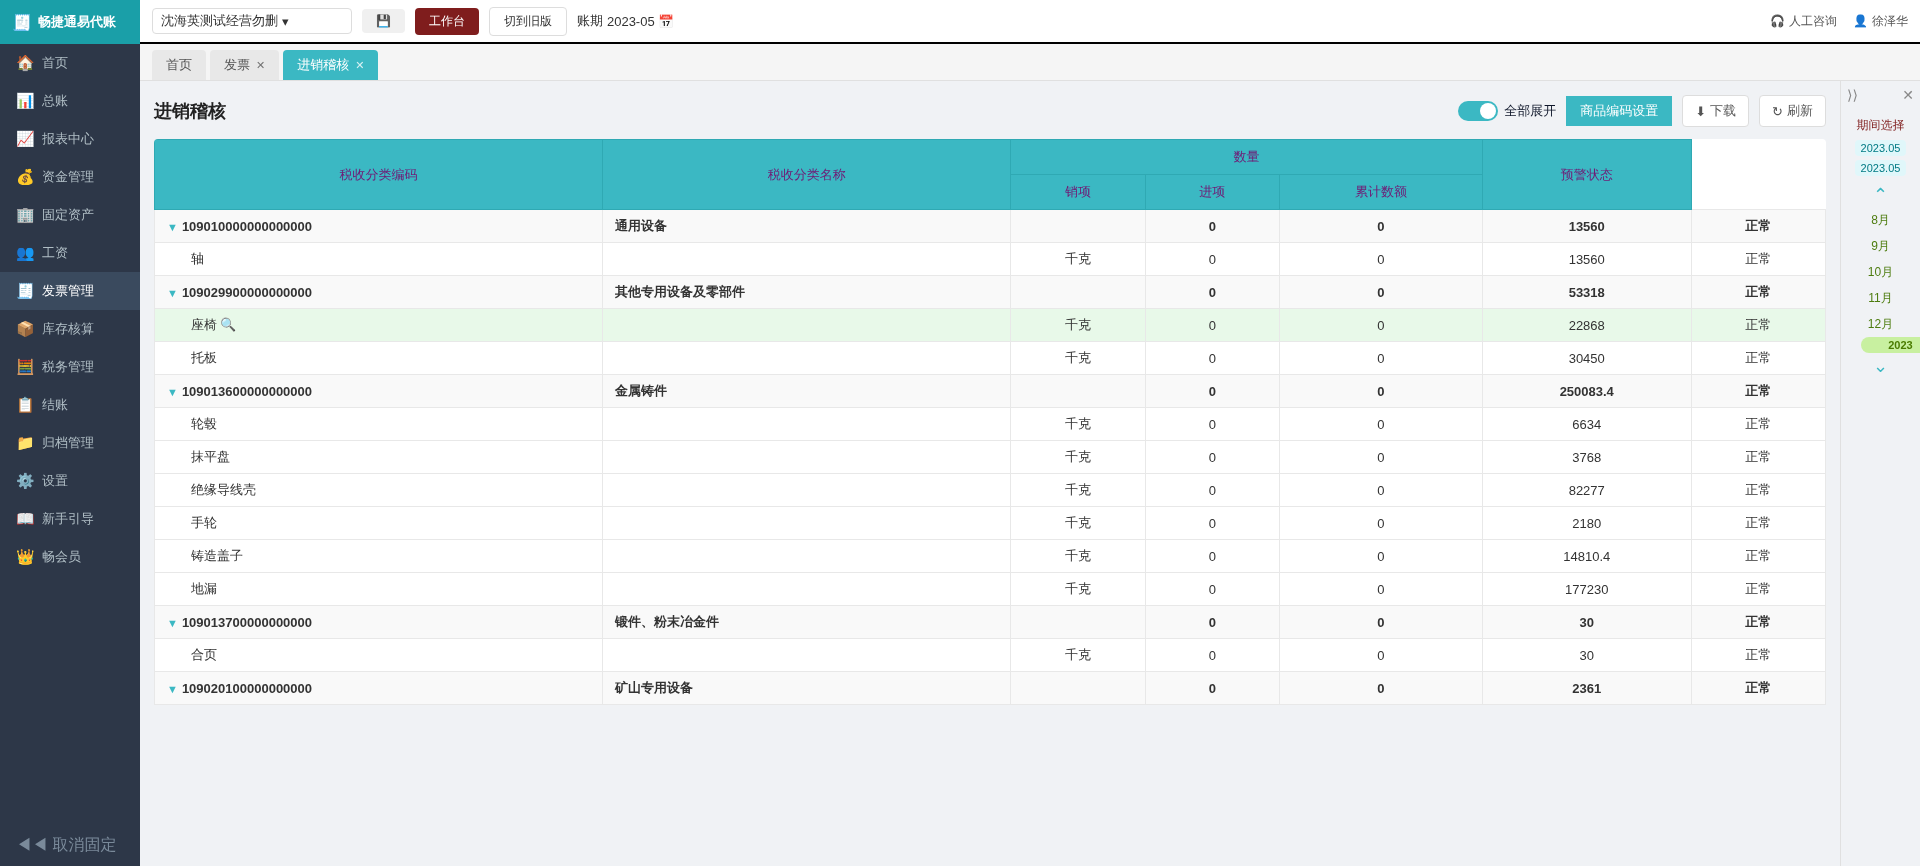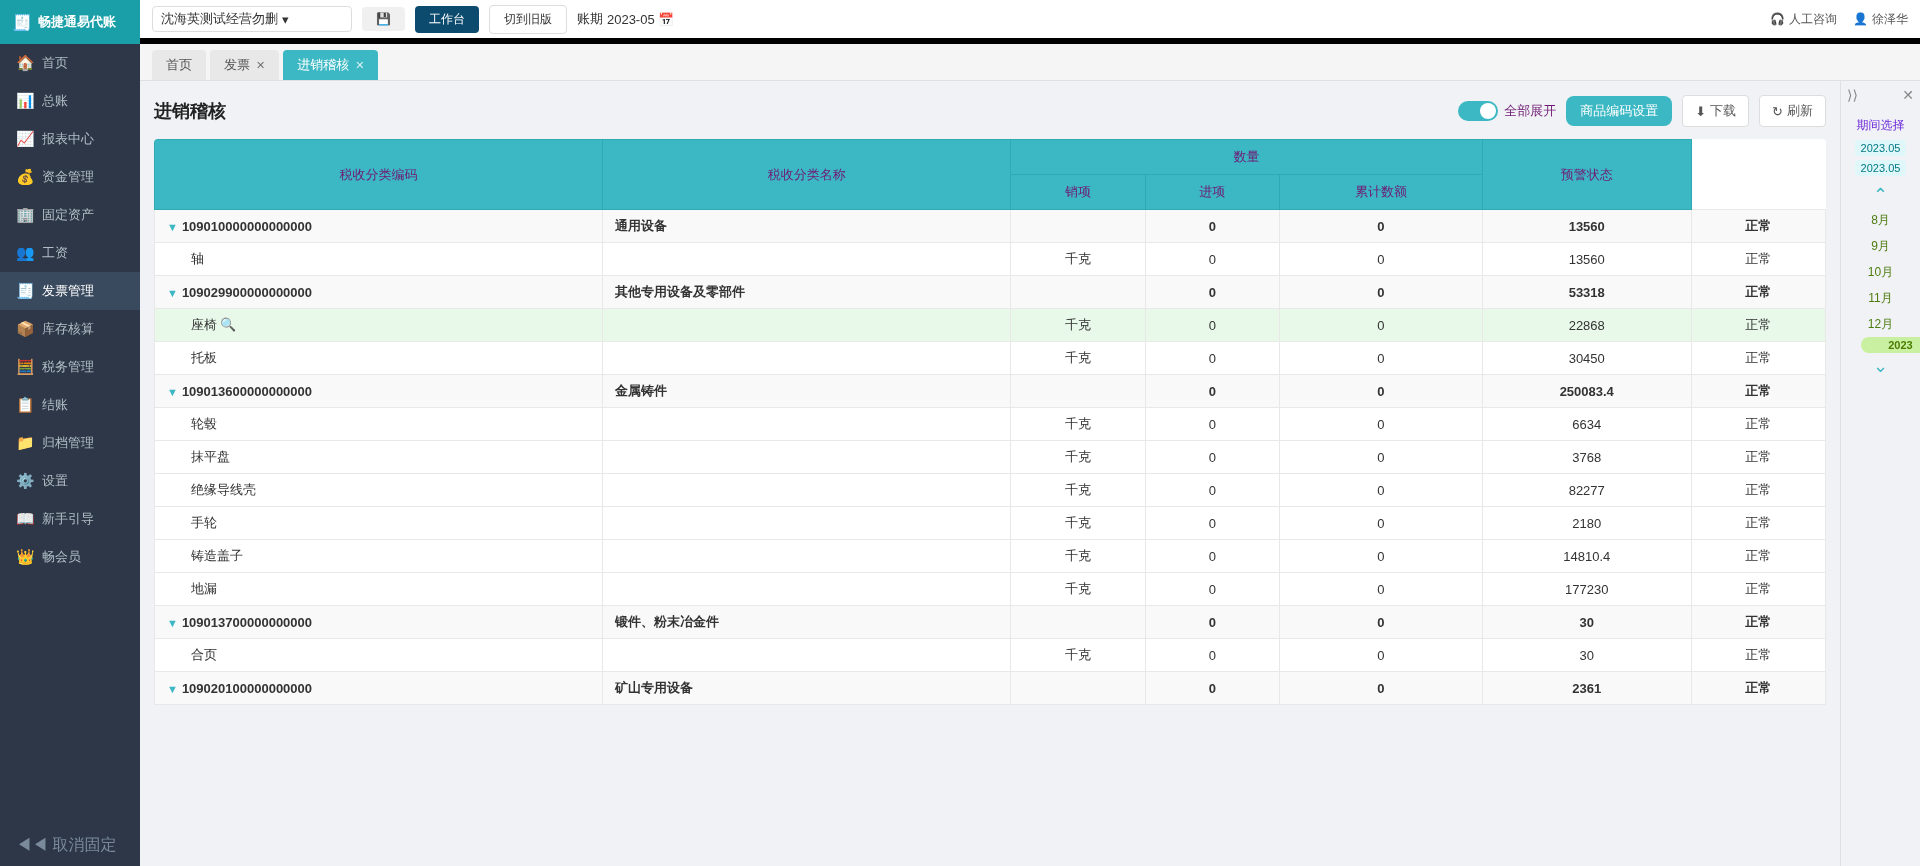--- a/index.html
+++ b/index.html
@@ -59,21 +59,21 @@
     }
 
     
     .topbar {
       background: white;
       height: 44px;
       display: flex;
       align-items: center;
       padding: 0 12px;
       gap: 10px;
-      border-bottom: 6px solid #000000;
+      border-bottom: 2px solid #000000;
       flex-shrink: 0;
     }
     .topbar-company {
       display: flex;
       align-items: center;
       gap: 4px;
       font-size: 13px;
       color: #333;
       border: 1px solid #ddd;
       border-radius: 4px;
@@ -82,21 +82,21 @@
       min-width: 200px;
     }
     .topbar-btn {
       border: none;
       border-radius: 4px;
       padding: 5px 14px;
       cursor: pointer;
       font-size: 12px;
     }
     .btn-save { background: #f0f0f0; color: #666; }
-    .btn-workbench { background: #0c4a6e; color: white; }
+    .btn-workbench { background: #7f1d1d; color: white; }
     .btn-oldver { background: white; border: 1px solid #ddd; color: #333; }
     .topbar-period { font-size: 13px; color: #333; display: flex; align-items: center; gap: 4px; }
     .topbar-right { margin-left: auto; display: flex; align-items: center; gap: 16px; }
     .topbar-service { display: flex; align-items: center; gap: 4px; color: #555; font-size: 12px; cursor: pointer; }
     .topbar-user { display: flex; align-items: center; gap: 4px; color: #555; font-size: 12px; }
 
     
     .tabs-bar {
       background: #f5f5f5;
       display: flex;
@@ -141,30 +141,30 @@
 
     
     .page-header {
       display: flex;
       align-items: center;
       justify-content: space-between;
       margin-bottom: 12px;
     }
     .page-title { font-size: 18px; font-weight: bold; color: #222; }
     .page-actions { display: flex; align-items: center; gap: 10px; }
-    .toggle-expand { display: flex; align-items: center; gap: 6px; font-size: 13px; color: #701a75; }
+    .toggle-expand { display: flex; align-items: center; gap: 6px; font-size: 13px; color: #0f172a; }
     .toggle-switch {
       width: 40px; height: 20px; background: #3bb8c3; border-radius: 10px; position: relative; cursor: pointer;
     }
     .toggle-switch::after {
       content: ''; position: absolute; right: 2px; top: 2px; width: 16px; height: 16px;
       background: white; border-radius: 50%;
     }
     .btn-product-code {
-      background: #3bb8c3; color: white; border: none; border-radius: 8px;
+      background: #3bb8c3; color: white; border: none; border-radius: 0;
       padding: 6px 14px; font-size: 13px; cursor: pointer;
     }
     .btn-download {
       background: white; border: 1px solid #ddd; color: #555; border-radius: 4px;
       padding: 6px 12px; font-size: 13px; cursor: pointer; display: flex; align-items: center; gap: 4px;
     }
     .btn-refresh {
       background: white; border: 1px solid #ddd; color: #555; border-radius: 4px;
       padding: 6px 12px; font-size: 13px; cursor: pointer; display: flex; align-items: center; gap: 4px;
     }
@@ -210,21 +210,21 @@
       display: flex;
       flex-direction: column;
       align-items: center;
       padding-top: 8px;
       border-left: 1px solid #e0e0e0;
       flex-shrink: 0;
       position: relative;
     }
     .period-title {
       font-size: 12px;
-      color: #6d28d9;
+      color: #7f1d1d;
       margin-bottom: 6px;
       white-space: nowrap;
     }
     .period-close {
       position: absolute;
       top: 6px;
       right: 6px;
       cursor: pointer;
       font-size: 14px;
       color: #888;

